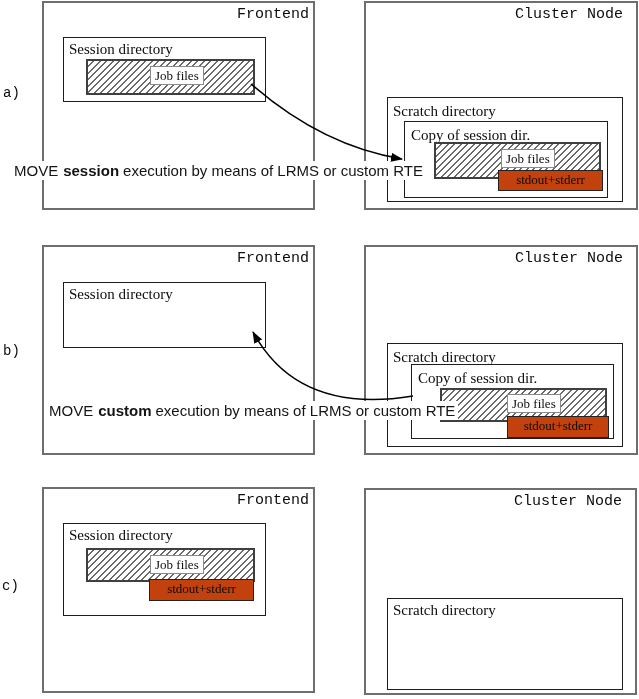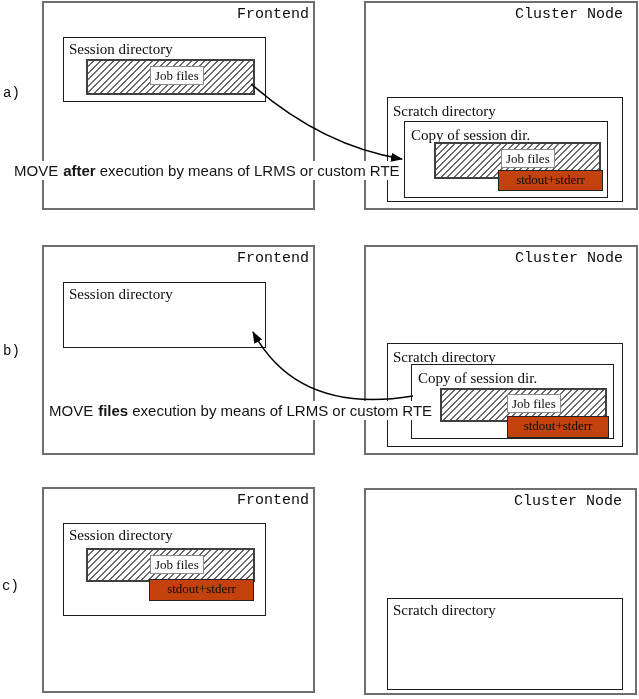--- a/index.html
+++ b/index.html
@@ -66,21 +66,21 @@
         <div class="title-big" style="left:6px; top:5px;">Copy of session dir.</div>
         <div class="box hatch" style="left:29px; top:20px; width:167px; height:37px;">
           <span class="job-label" style="left:65px; top:5px;">Job files</span>
         </div>
         <div class="stdout-box" style="left:93px; top:48px; width:105px; height:21px;">stdout+stderr</div>
       </div>
     </div>
   </div>
 
   <div class="caption" style="left:11px; top:161px;">
-    <span>MOVE</span><span class="cap-em">after</span><span>execution by means of LRMS or custom RTE</span>
+    <span>MOVE</span><span class="cap-em">session</span><span>execution by means of LRMS or custom RTE</span>
   </div>
 
   <div class="row-label" style="left:3px; top:344px;">b)</div>
 
   <div class="box outer" style="left:42px; top:245px; width:273px; height:210px;">
     <div class="title-big" style="right:4px; top:4px;">Frontend</div>
     <div class="box inner" style="left:19px; top:35px; width:203px; height:66px;">
       <div class="title-big" style="left:5px; top:3px;">Session directory</div>
     </div>
   </div>
@@ -93,21 +93,21 @@
         <div class="title-big" style="left:6px; top:5px;">Copy of session dir.</div>
         <div class="box hatch" style="left:28px; top:23px; width:167px; height:34px;">
           <span class="job-label" style="left:65px; top:4px;">Job files</span>
         </div>
         <div class="stdout-box" style="left:95px; top:51px; width:102px; height:22px;">stdout+stderr</div>
       </div>
     </div>
   </div>
 
   <div class="caption" style="left:46px; top:401px;">
-    <span>MOVE</span><span class="cap-em">files</span><span>execution by means of LRMS or custom RTE</span>
+    <span>MOVE</span><span class="cap-em">custom</span><span>execution by means of LRMS or custom RTE</span>
   </div>
 
   <div class="row-label" style="left:2px; top:579px;">c)</div>
 
   <div class="box outer" style="left:42px; top:487px; width:273px; height:206px;">
     <div class="title-big" style="right:4px; top:4px;">Frontend</div>
     <div class="box inner" style="left:19px; top:34px; width:203px; height:93px;">
       <div class="title-big" style="left:5px; top:3px;">Session directory</div>
       <div class="box hatch" style="left:22px; top:24px; width:169px; height:34px;">
         <span class="job-label" style="left:62px; top:5px;">Job files</span>

